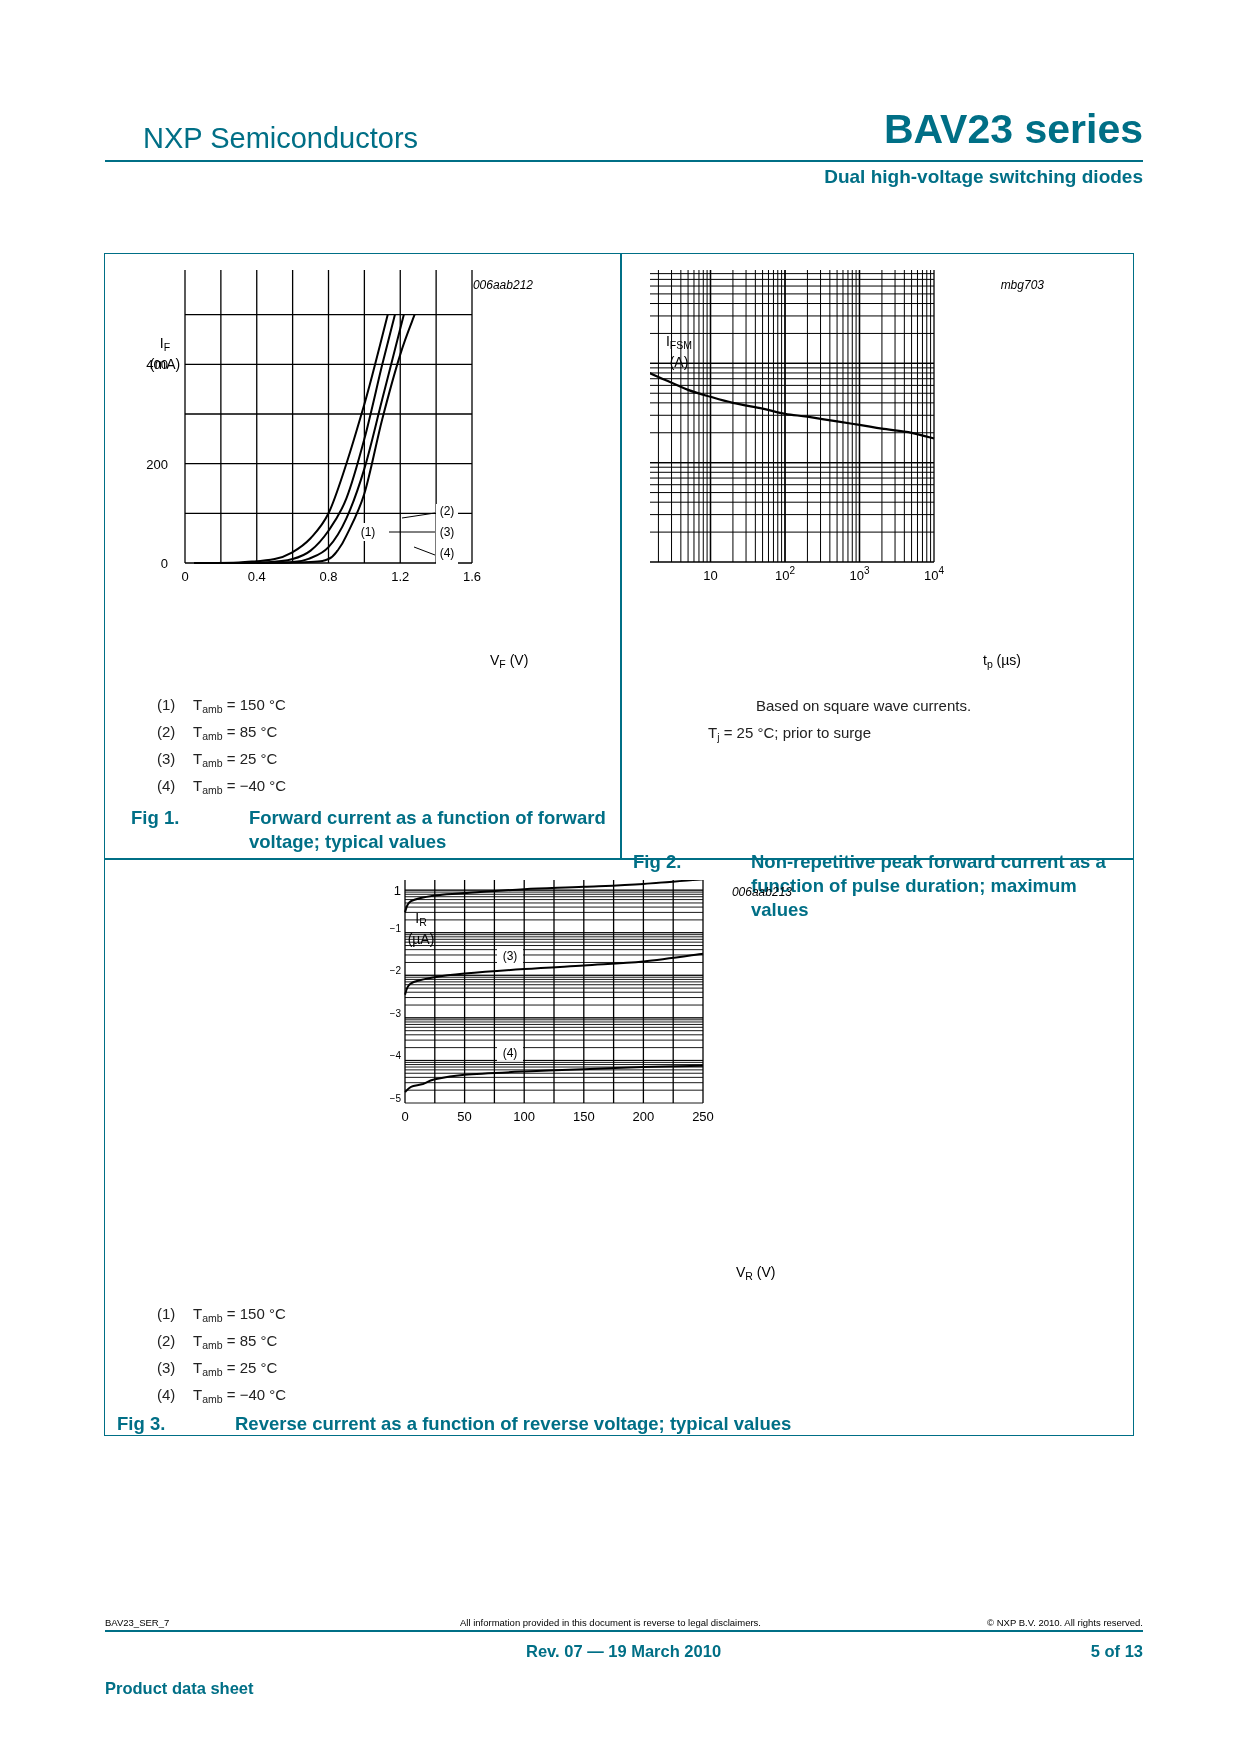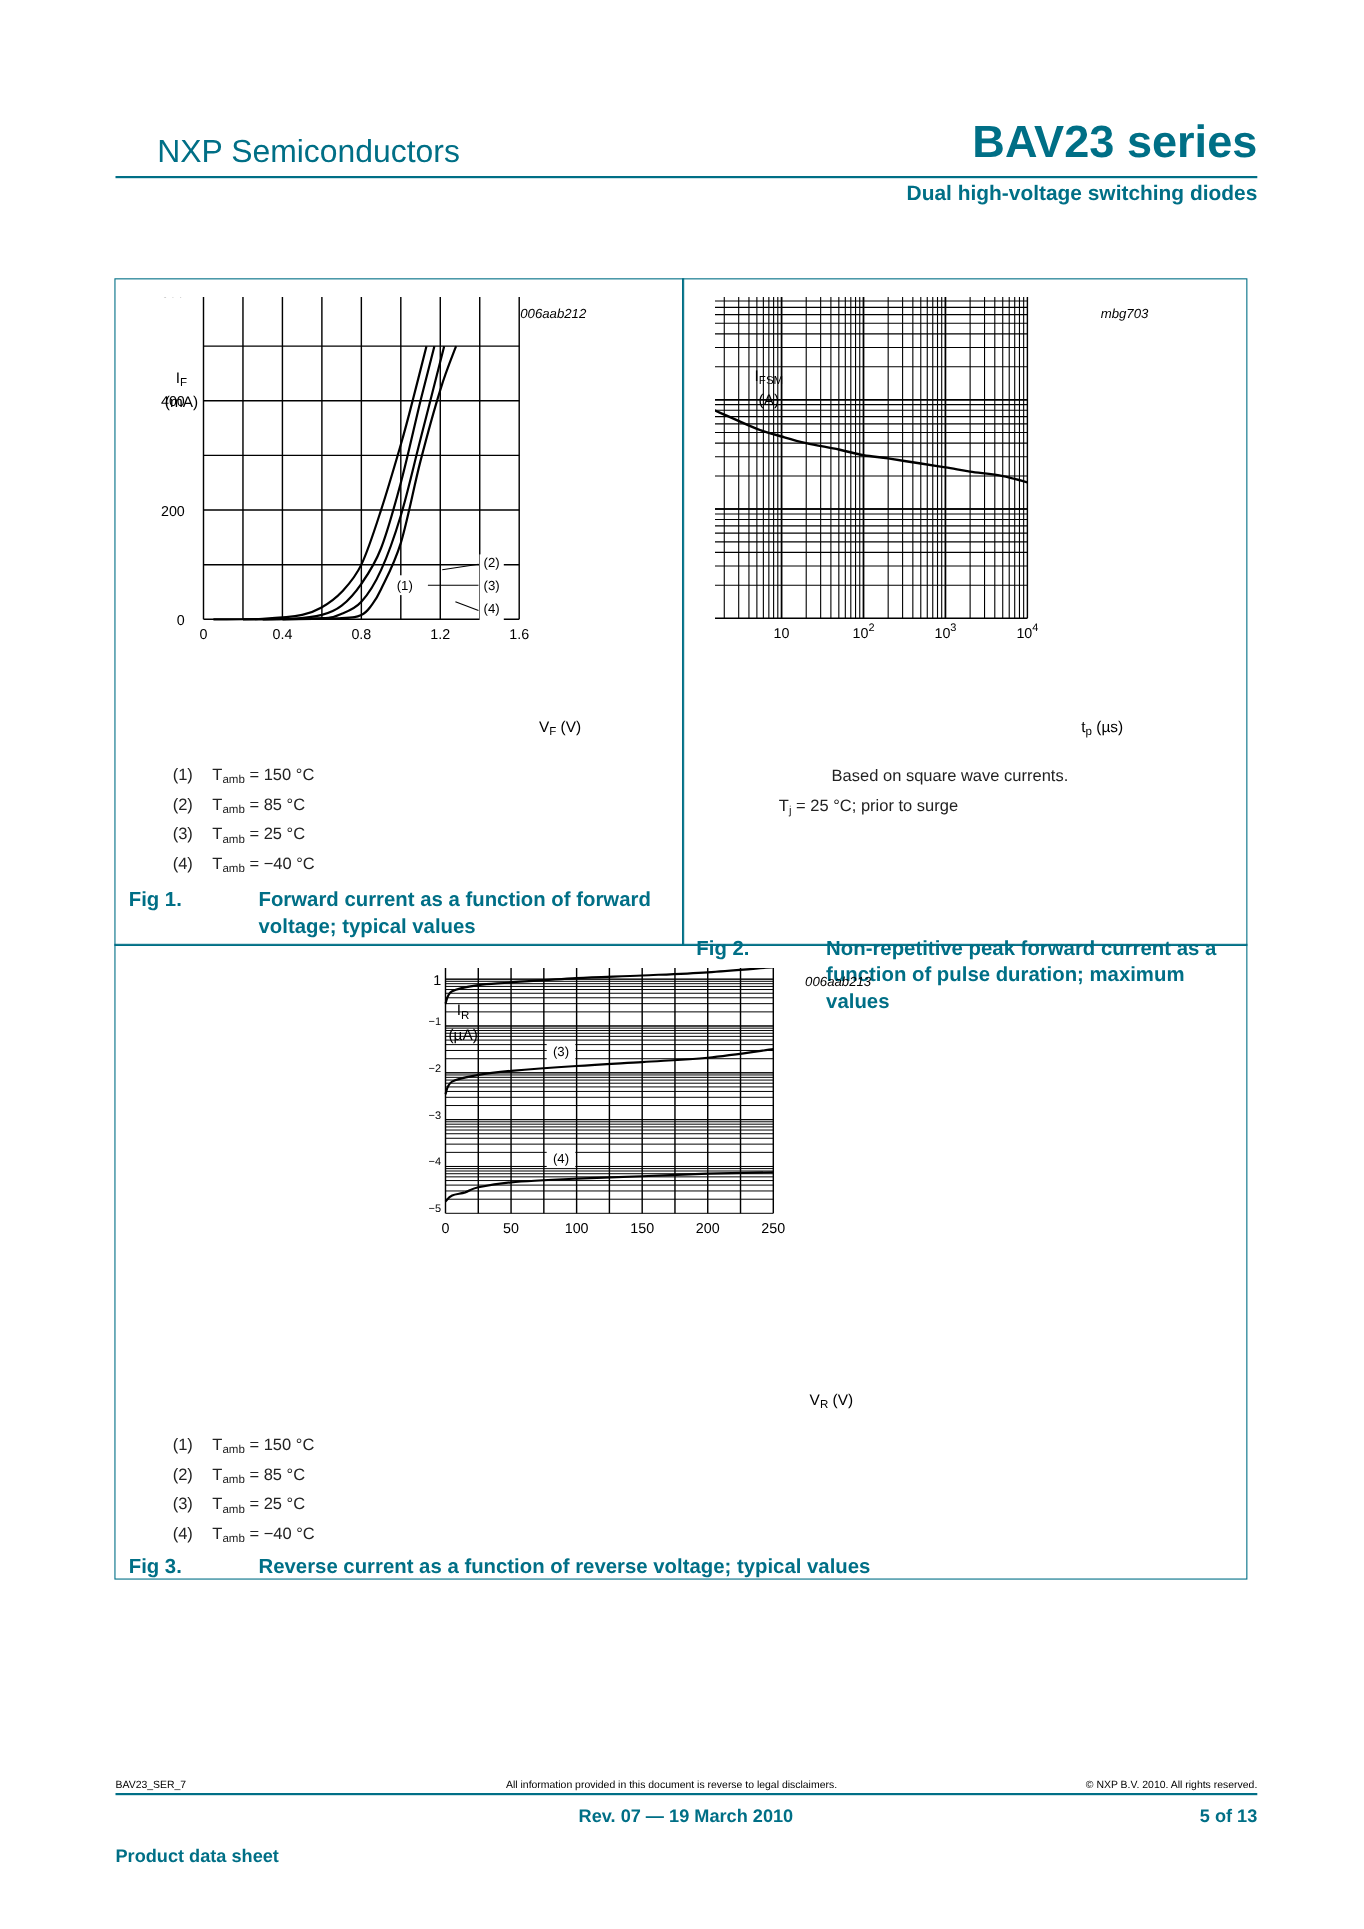--- a/index.html
+++ b/index.html
@@ -96,21 +96,21 @@
   <span>V</span><sub>F</sub><span> (V)</span>
 </div>
 
 <div class="abs legend" style="left:157px; top:696px;">
   <div class="legend-row" style="top:0;"><span class="num">(1)</span><span>T</span><sub>amb</sub><span> = 150 °C</span></div>
   <div class="legend-row" style="top:27px;"><span class="num">(2)</span><span>T</span><sub>amb</sub><span> = 85 °C</span></div>
   <div class="legend-row" style="top:54px;"><span class="num">(3)</span><span>T</span><sub>amb</sub><span> = 25 °C</span></div>
   <div class="legend-row" style="top:81px;"><span class="num">(4)</span><span>T</span><sub>amb</sub><span> = −40 °C</span></div>
 </div>
 
-<div class="abs caption" style="left:117px; top:806px; width:500px; height:50px;">
+<div class="abs caption" style="left:131px; top:806px; width:500px; height:50px;">
   <span class="cap-num">Fig 1.</span>
   <span class="cap-text"><span>Forward current as a function of forward</span><br><span>voltage; typical values</span></span>
 </div>
 
 <div class="abs" style="left:650px; top:270px; width:420px; height:400px;">
   <svg id="fig2-svg" width="420" height="400" viewBox="0 0 420 400">
     <g id="fig2-grid" stroke="#000" stroke-width="1" fill="none">
         <line x1="-14" y1="-6" x2="-14" y2="292" stroke-width="1.3"></line>
         <line x1="8.4267346769666" y1="-6" x2="8.4267346769666" y2="292" stroke-width="1"></line>
         <line x1="21.54553347661485" y1="-6" x2="21.54553347661485" y2="292" stroke-width="1"></line>
@@ -192,21 +192,21 @@
         <text x="209.5" y="310" text-anchor="middle">10<tspan dy="-6" font-size="10">3</tspan></text>
         <text x="284" y="310" text-anchor="middle">10<tspan dy="-6" font-size="10">4</tspan></text>
         <text x="-24" y="296" text-anchor="end">10<tspan dy="-6" font-size="10">−1</tspan></text>
         <text x="-24" y="196.66666666666669" text-anchor="end">1</text>
         <text x="-24" y="97.33333333333334" text-anchor="end">10</text>
         <text x="-24" y="-2" text-anchor="end">10<tspan dy="-6" font-size="10">2</tspan></text>
       </g>
     <text x="394" y="19" font-size="12" font-style="italic" text-anchor="end">mbg703</text>
   </svg>
 </div>
-<div class="abs" style="left:658px; top:333px; font-size:14px; text-align:center; width:42px; line-height:17px;padding-left:20px;">
+<div class="abs" style="left:658px; top:333px; font-size:14px; text-align:center; width:42px; line-height:17px;">
   <div><span>I</span><sub>FSM</sub></div>
   <div>(A)</div>
 </div>
 <div class="abs" style="left:983px; top:652px; font-size:14px; white-space:nowrap;">
   <span>t</span><sub>p</sub><span> (µs)</span>
 </div>
 <div class="abs note" style="left:708px; top:697px;margin-left:48px;">Based on square wave currents.</div>
 <div class="abs note" style="left:708px; top:724px;">
   <span>T</span><sub>j</sub><span> = 25 °C; prior to surge</span>
 </div>

